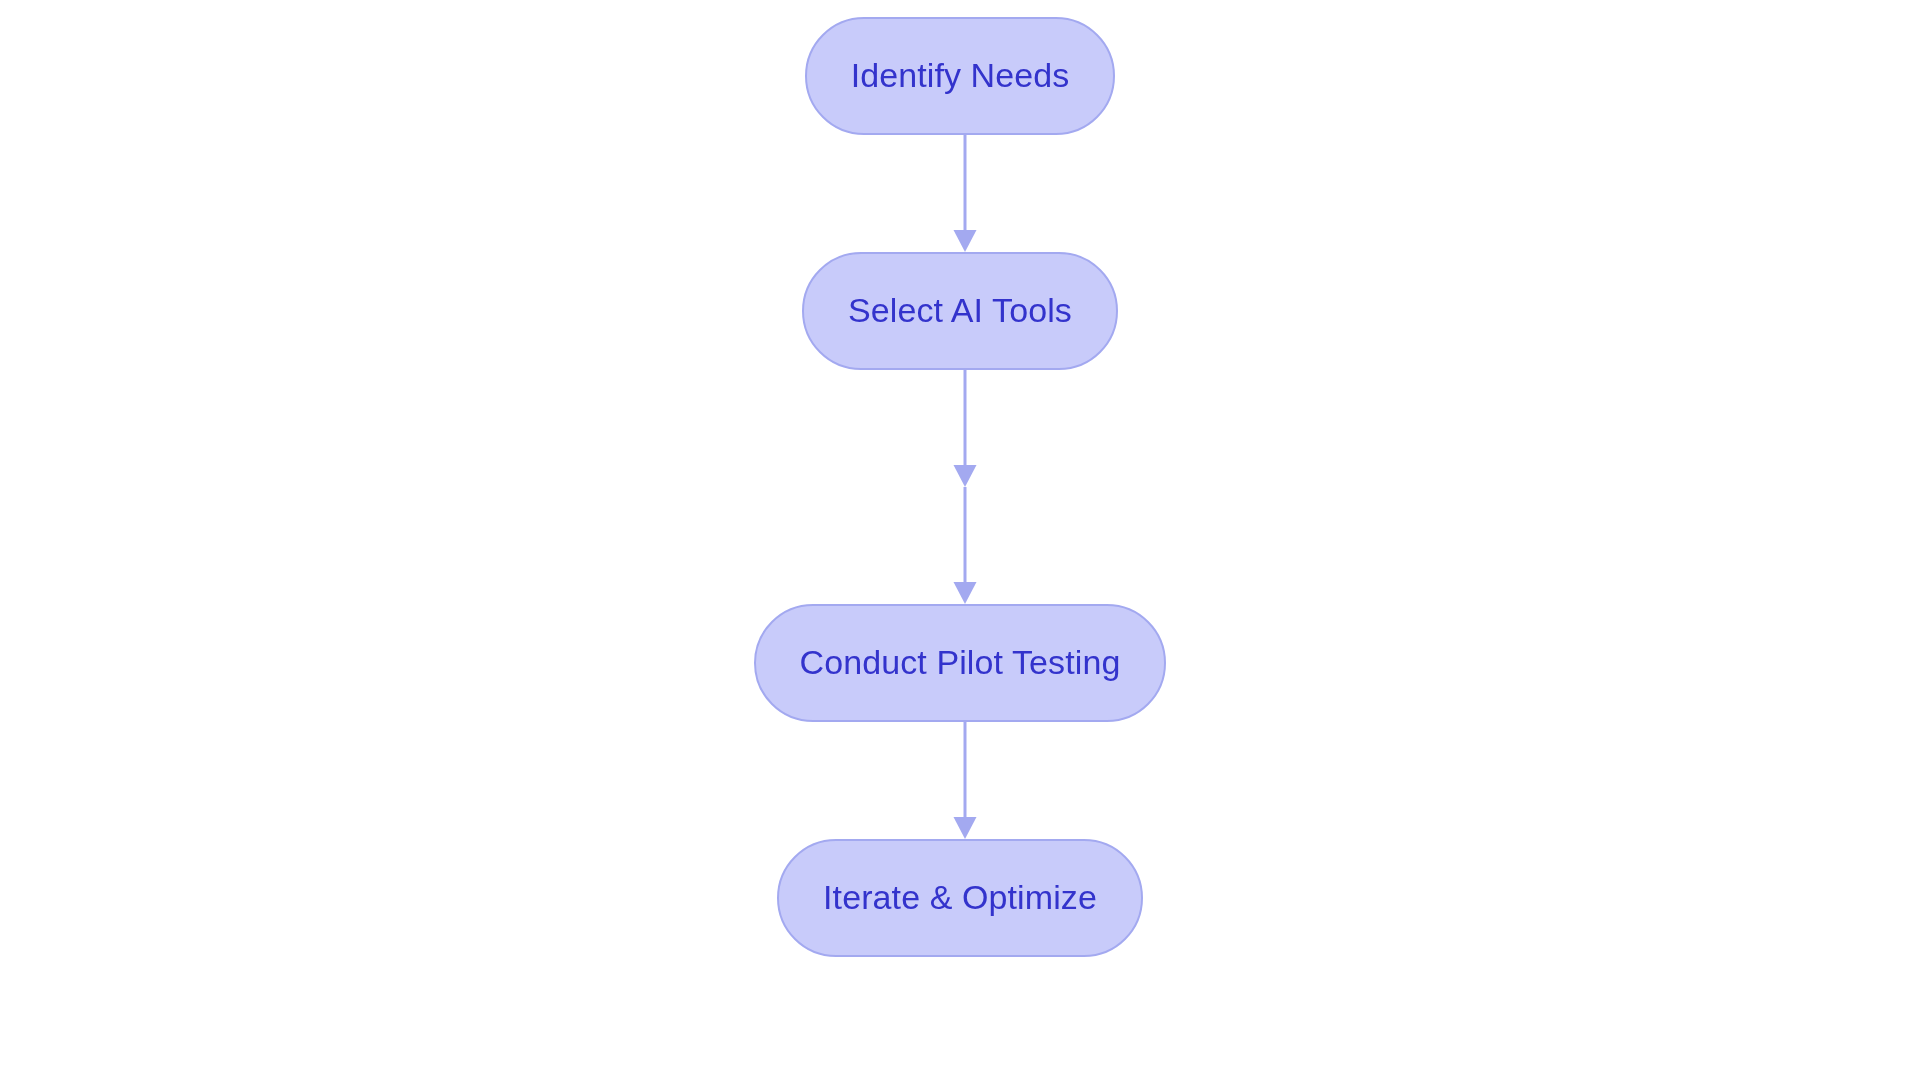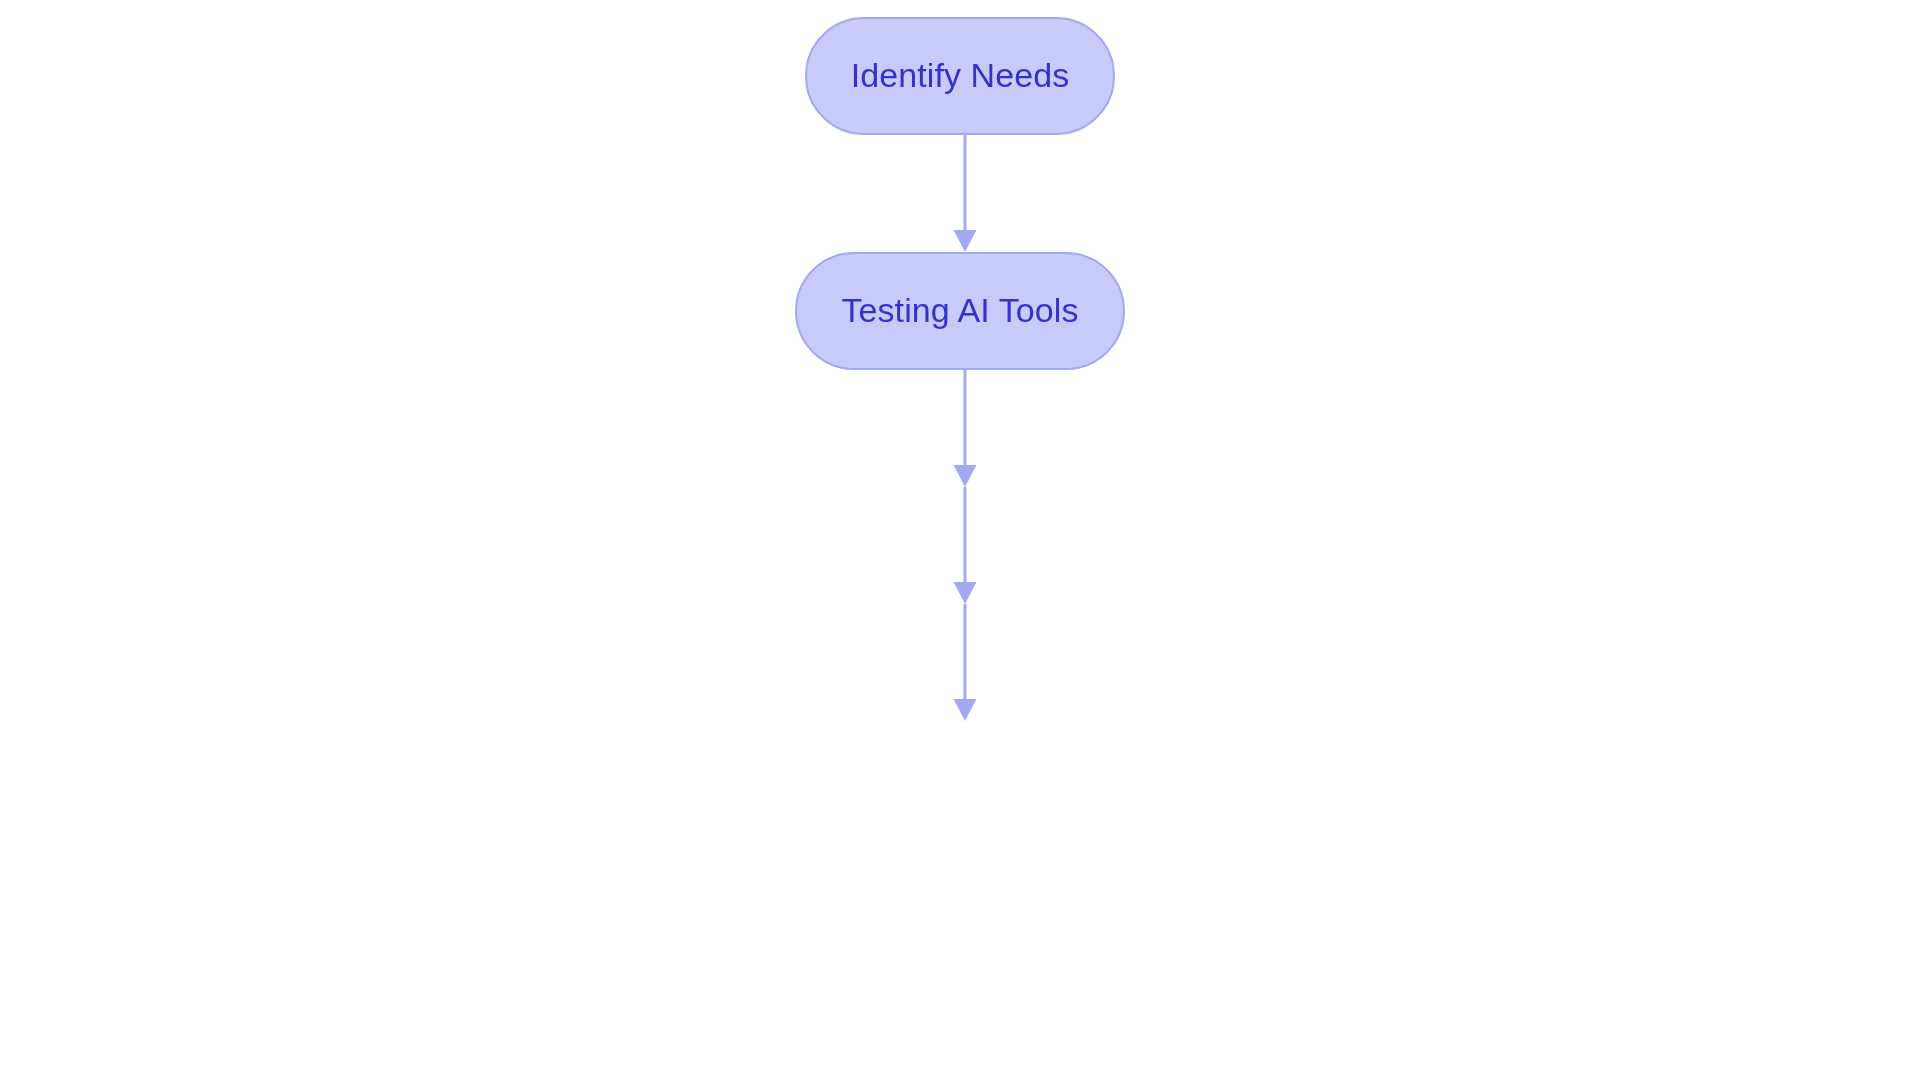--- a/index.html
+++ b/index.html
@@ -85,41 +85,47 @@
     </div>
 
     <div class="connector">
       <svg viewBox="0 0 26 117" xmlns="http://www.w3.org/2000/svg" aria-hidden="true">
         <line x1="13" y1="0" x2="13" y2="98" stroke="#a3a9f0" stroke-width="3"></line>
         <polygon points="13,117 1.5,95 24.5,95" fill="#a3a9f0"></polygon>
       </svg>
     </div>
 
     <div class="node">
-      <span class="node-label">Testing AI Tools</span>
+      <span class="node-label">Select AI Tools</span>
     </div>
 
     <div class="connector">
       <svg viewBox="0 0 26 117" xmlns="http://www.w3.org/2000/svg" aria-hidden="true">
         <line x1="13" y1="0" x2="13" y2="98" stroke="#a3a9f0" stroke-width="3"></line>
         <polygon points="13,117 1.5,95 24.5,95" fill="#a3a9f0"></polygon>
       </svg>
     </div>
 
 
     <div class="connector">
       <svg viewBox="0 0 26 117" xmlns="http://www.w3.org/2000/svg" aria-hidden="true">
         <line x1="13" y1="0" x2="13" y2="98" stroke="#a3a9f0" stroke-width="3"></line>
         <polygon points="13,117 1.5,95 24.5,95" fill="#a3a9f0"></polygon>
       </svg>
     </div>
 
+    <div class="node">
+      <span class="node-label">Conduct Pilot Testing</span>
+    </div>
 
     <div class="connector">
       <svg viewBox="0 0 26 117" xmlns="http://www.w3.org/2000/svg" aria-hidden="true">
         <line x1="13" y1="0" x2="13" y2="98" stroke="#a3a9f0" stroke-width="3"></line>
         <polygon points="13,117 1.5,95 24.5,95" fill="#a3a9f0"></polygon>
       </svg>
     </div>
 
+    <div class="node">
+      <span class="node-label">Iterate &amp; Optimize</span>
+    </div>
 
   </div>
 </div>
 
 </body></html>

